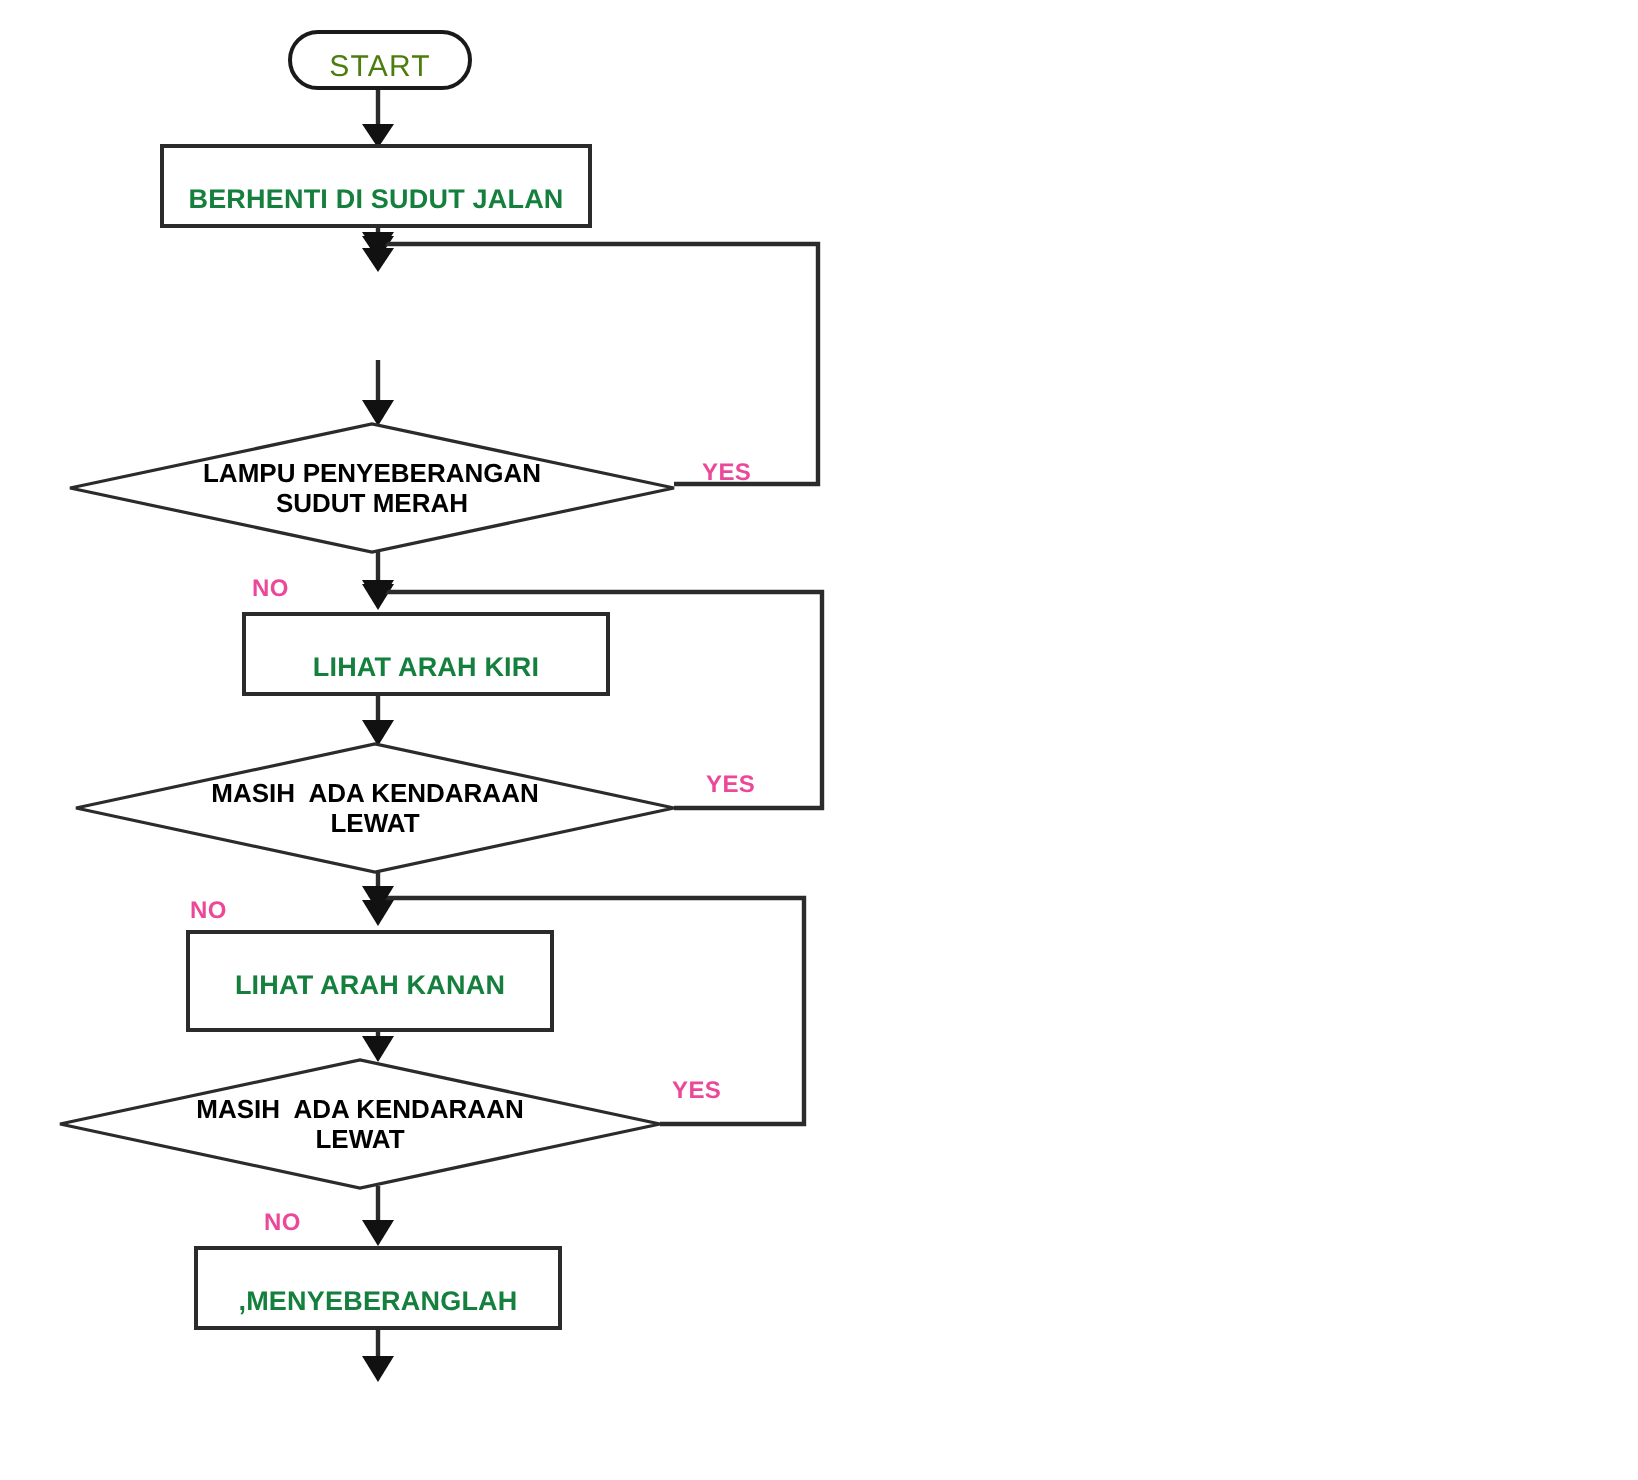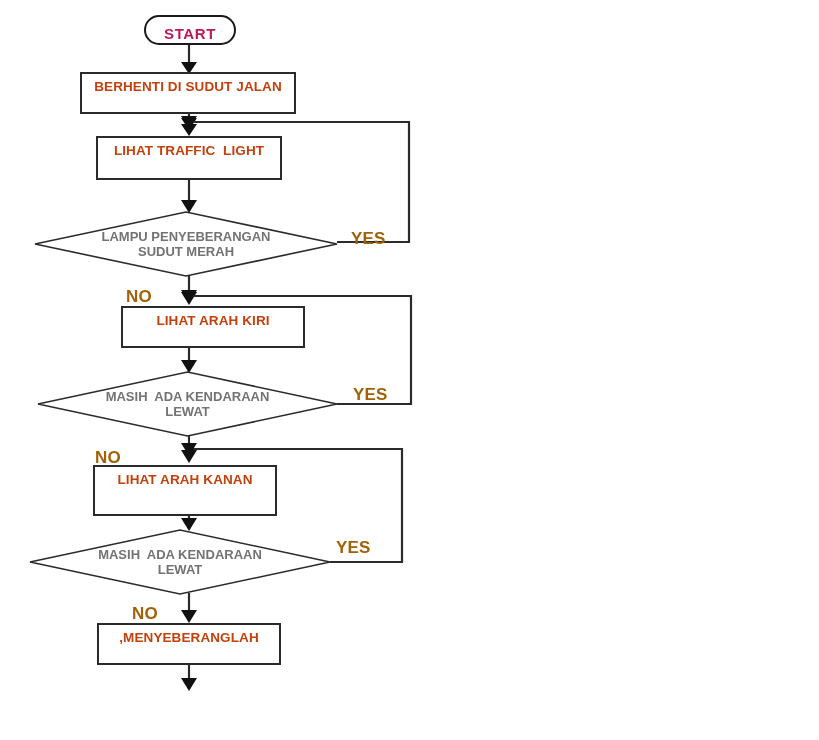--- a/index.html
+++ b/index.html
@@ -22,38 +22,38 @@
   }
   .process {
     border: 2px solid #2b2b2b;
     display: flex;
     justify-content: center;
     align-items: flex-start;
   }
   .process .node-label {
     font-size: 13.5px;
     font-weight: bold;
-    color: #c2410c;
+    color: #15803d;
     letter-spacing: 0.1px;
     white-space: pre;
-    padding-top: 6px;
+    padding-top: 19px;
     line-height: 1.1;
   }
   .terminal {
     border: 2px solid #1a1a1a;
     border-radius: 18px;
     display: flex;
     justify-content: center;
     align-items: center;
     overflow: hidden;
   }
   .terminal .node-label {
     font-size: 15px;
-    font-weight: bold;
-    color: #be185d;
+    font-weight: normal;
+    color: #4d7c0f;
     letter-spacing: 0.6px;
     white-space: pre;
     position: relative;
     top: 3px;
   }
   .decision {
     position: absolute;
   }
   .decision svg {
     position: absolute;
@@ -66,31 +66,31 @@
     left: 0;
     top: 0;
     width: 100%;
     height: 100%;
     display: flex;
     flex-direction: column;
     justify-content: center;
     align-items: center;
     font-size: 13px;
     font-weight: bold;
-    color: #737373;
+    color: #000000;
     white-space: pre;
     line-height: 1.18;
     text-align: center;
     pointer-events: none;
   }
   .edge-label {
     position: absolute;
-    font-size: 17px;
+    font-size: 12px;
     font-weight: bold;
-    color: #a16207;
+    color: #ec4899;
     white-space: pre;
     letter-spacing: 0.2px;
   }
   .lines {
     position: absolute;
     left: 0;
     top: 0;
     width: 819px;
     height: 740px;
     pointer-events: none;
@@ -150,23 +150,20 @@
   </svg>
 
   <div class="node terminal" style="left:144px; top:15px; width:92px; height:30px;">
     <span class="node-label">START</span>
   </div>
 
   <div class="node process" style="left:80px; top:72px; width:216px; height:42px;">
     <span class="node-label">BERHENTI DI SUDUT JALAN</span>
   </div>
 
-  <div class="node process" style="left:96px; top:136px; width:186px; height:44px;">
-    <span class="node-label">LIHAT TRAFFIC  LIGHT</span>
-  </div>
 
   <div class="decision" style="left:35px; top:212px; width:302px; height:64px;">
     <svg width="302" height="64" viewBox="0 0 302 64" xmlns="http://www.w3.org/2000/svg">
       <polygon points="0,32 151,0 302,32 151,64" fill="#ffffff" stroke="#2b2b2b" stroke-width="1.6"></polygon>
     </svg>
     <div class="node-label">
       <span>LAMPU PENYEBERANGAN</span>
       <span>SUDUT MERAH</span>
     </div>
   </div>

